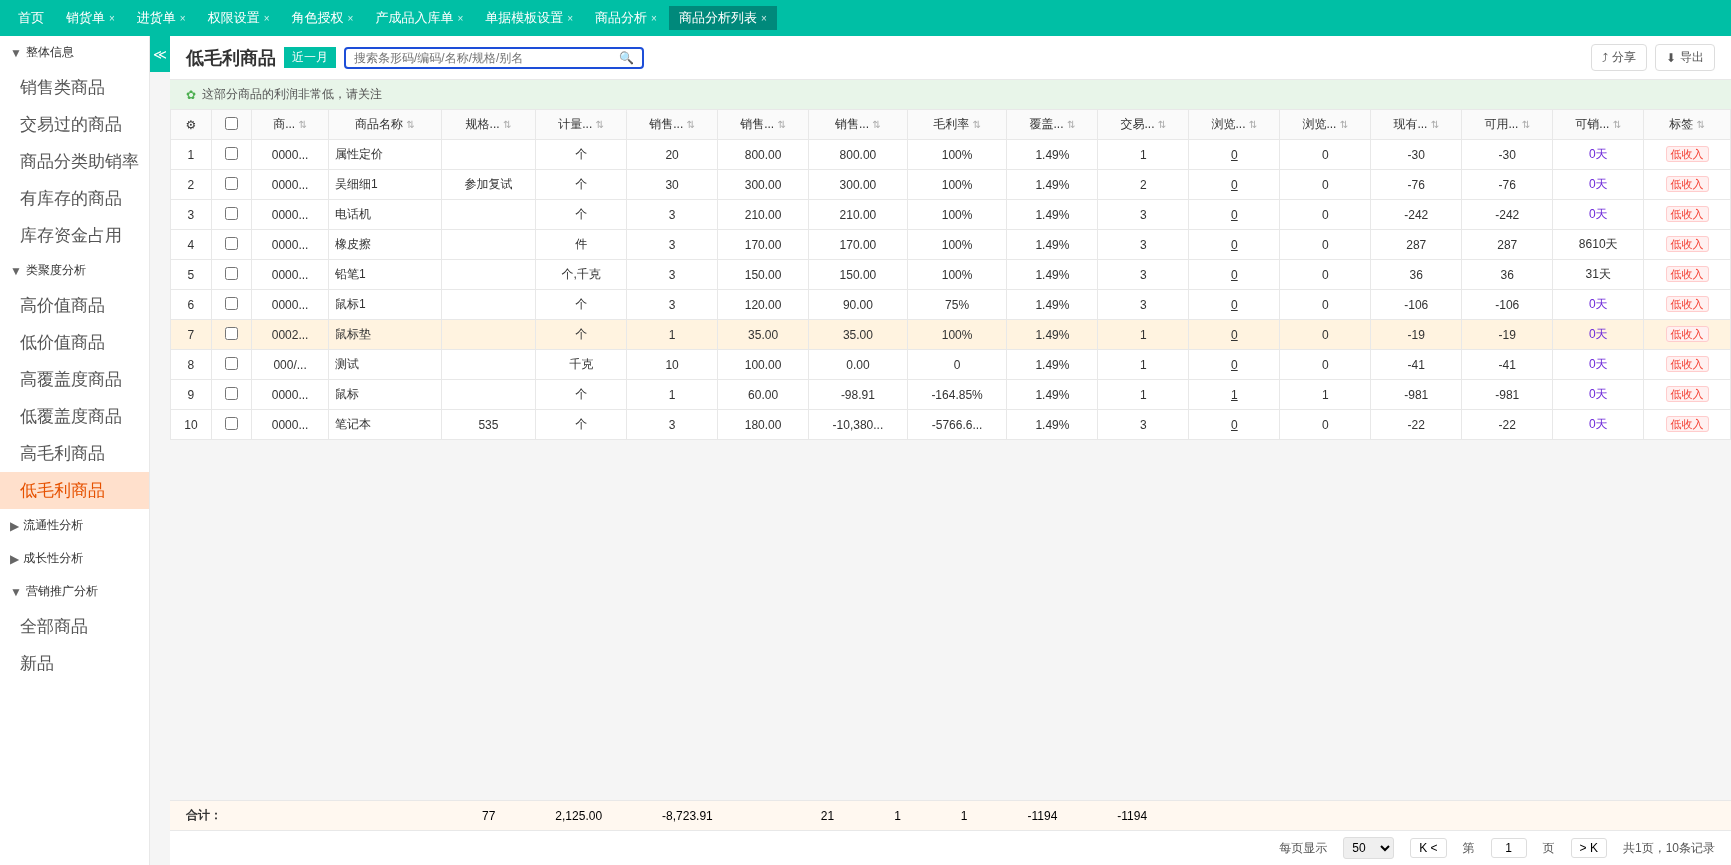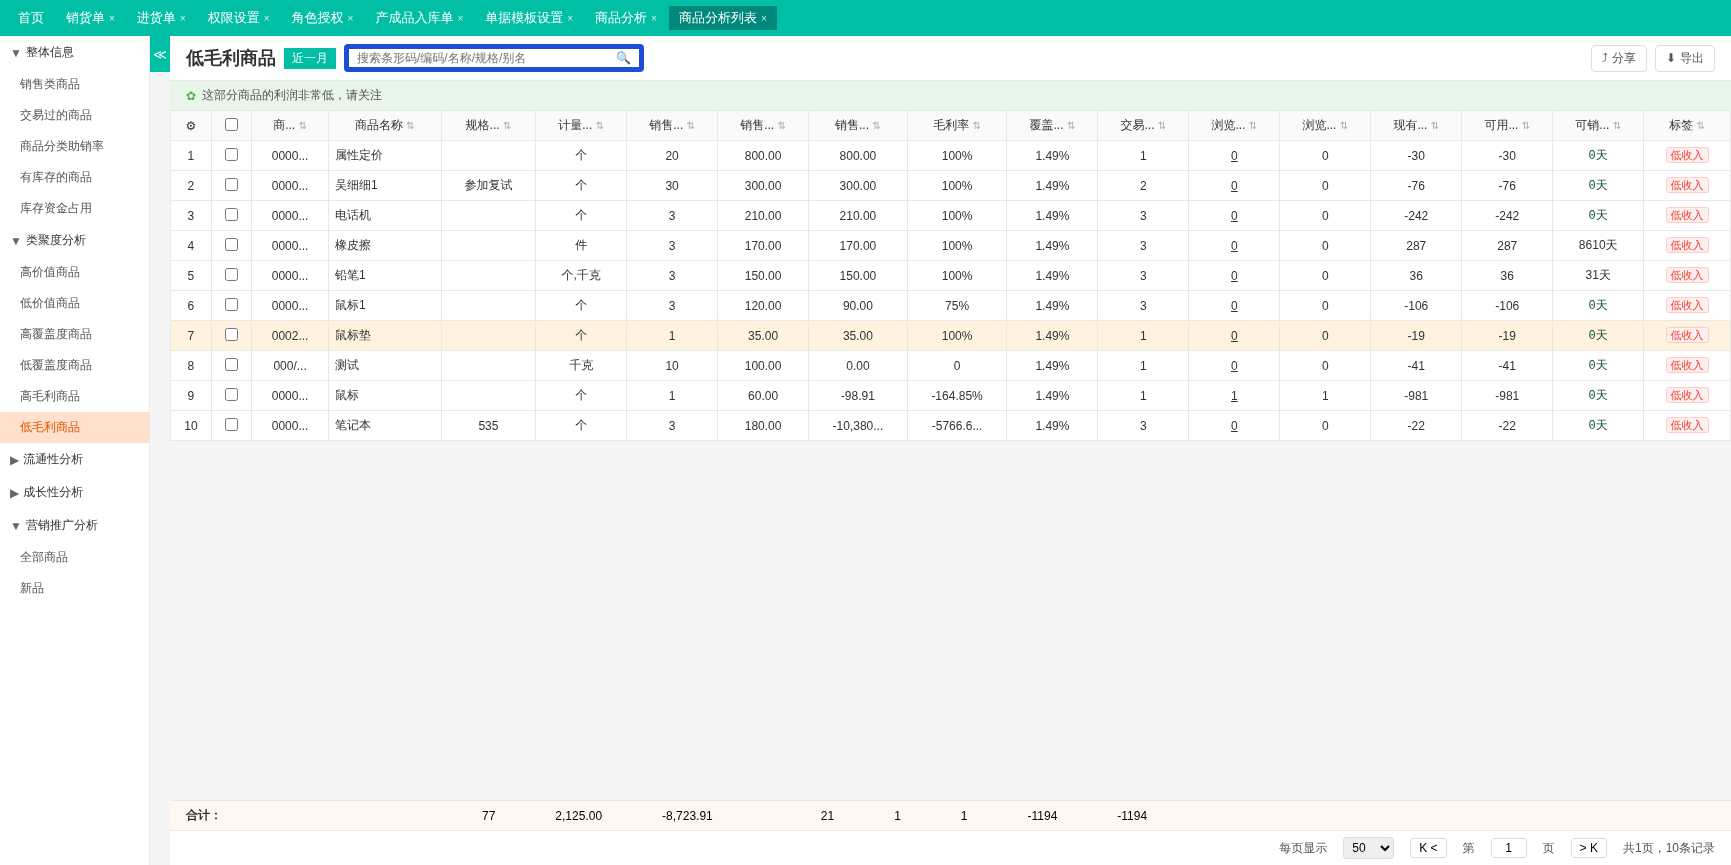--- a/index.html
+++ b/index.html
@@ -51,21 +51,21 @@
       padding: 8px 10px;
       color: #333;
       font-size: 12px;
       cursor: pointer;
     }
     .sidebar-section-header .arrow { margin-right: 4px; color: #666; }
     .sidebar-item {
       padding: 7px 10px 7px 20px;
       color: #555;
       cursor: pointer;
-      font-size: 12px;
+      font-size: 17px;
     }
     .sidebar-item.active { background: #ffe0cc; color: #e65100; }
 
     
     .content {
       flex: 1;
       display: flex;
       flex-direction: column;
       overflow: hidden;
     }
@@ -88,21 +88,21 @@
       background: #00bfa5;
       color: #fff;
       border-radius: 0;
       padding: 2px 8px;
       font-size: 12px;
       cursor: pointer;
     }
     .search-box {
       display: flex;
       align-items: center;
-      border: 5px solid #1d4ed8;
+      border: 2px solid #1d4ed8;
       border-radius: 4px;
       padding: 2px 8px;
       flex: 1;
       max-width: 300px;
     }
     .search-box input {
       border: none;
       outline: none;
       font-size: 12px;
       color: #999;
@@ -173,21 +173,21 @@
 
     .tag-low-income {
       background: #fff0f0;
       color: #f44336;
       border: 1px solid #ffcccc;
       border-radius: 3px;
       padding: 1px 4px;
       font-size: 11px;
     }
     .underline-link { text-decoration: underline; cursor: pointer; }
-    .orange-text { color: #14532d; font-family: Liberation Mono, monospace; }
+    .orange-text { color: #6d28d9; }
 
     
     .footer-bar {
       background: #fff8f0;
       border-top: 1px solid #e8e8e8;
       padding: 6px 16px;
       display: flex;
       align-items: center;
     }
     .footer-label { color: #333; font-weight: bold; margin-right: 20px; }

